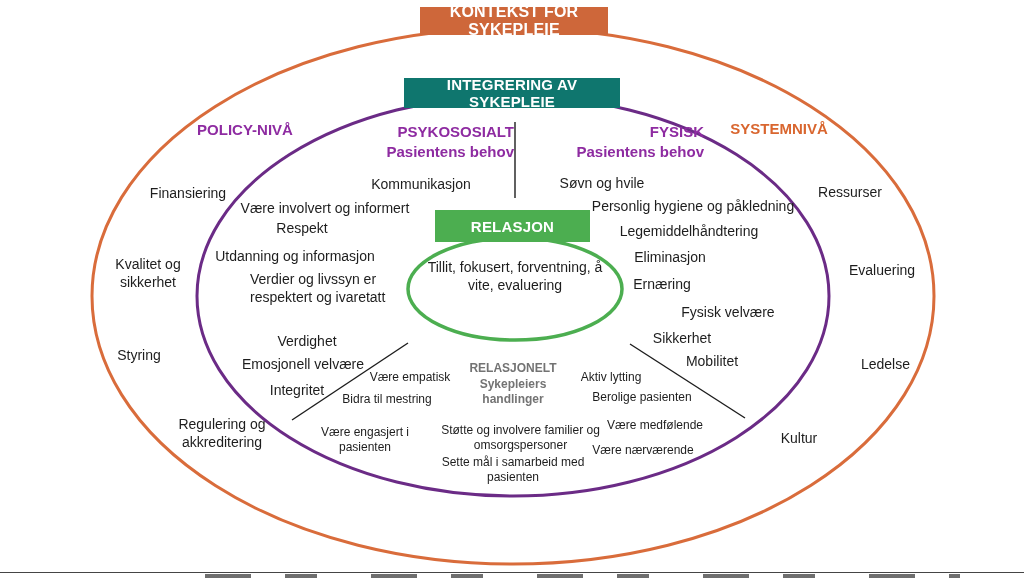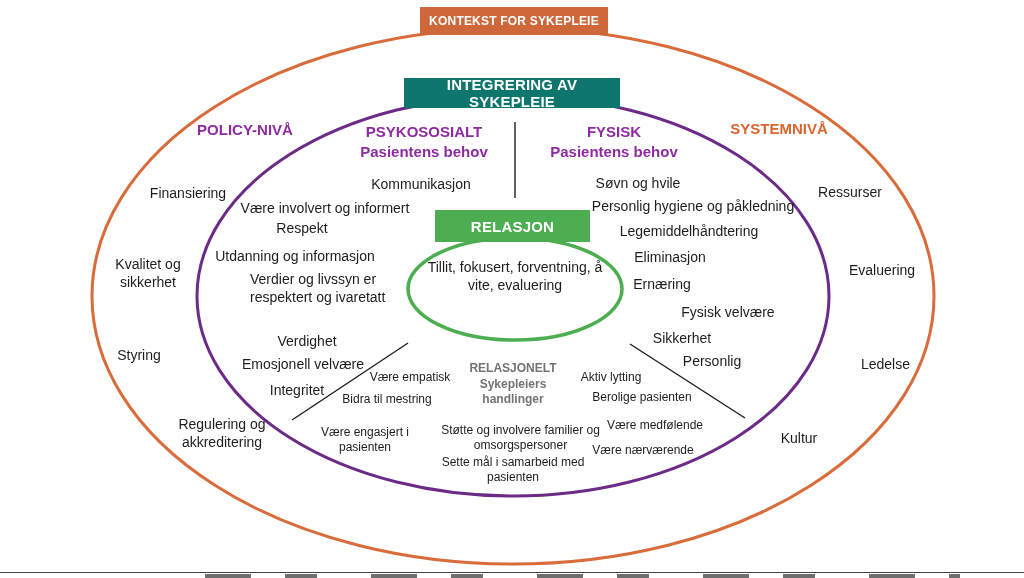--- a/index.html
+++ b/index.html
@@ -6,30 +6,30 @@
   html,body{margin:0;padding:0;background:#fff;}
   #stage{
     position:relative; width:1024px; height:578px; overflow:hidden;
     background:#fff; font-family:"Liberation Sans", sans-serif; color:#1d1d1d;
   }
   #rings{position:absolute; left:0; top:0; z-index:1;}
   .banner{
     position:absolute; z-index:3; display:flex; align-items:center; justify-content:center;
     color:#fff; font-weight:bold; text-align:center; letter-spacing:.2px;
   }
-  .banner-orange{left:420px; top:7px; width:188px; height:28px; background:#ce673a; font-size:12px;}
+  .banner-orange{left:420px; top:7px; width:188px; height:28px; background:#ce673a; font-size:16px;}
   .banner-purple{left:404px; top:78px; width:216px; height:30px; background:#0f766e; font-size:15px;}
   .banner-green{left:435px; top:210px; width:155px; height:32px; background:#4cae50; font-size:15px;}
   .lbl{position:absolute; z-index:4; text-align:center; font-size:14px; line-height:1.28;}
   .sm{font-size:12px;}
   .alignleft{text-align:left;}
   .level-title{font-size:15px; font-weight:600;}
   .purple-text{color:#8e2ba1;}
   .orange-text{color:#d9662f;}
-  .sec-hdr{font-size:15px; font-weight:600; color:#8e2ba1; line-height:1.35;}
+  .sec-hdr{font-size:15px; font-weight:600; color:#8e2ba1; line-height:1.35;text-align:right;}
   .sec-hdr span{display:block;}
   .rel-hdr{font-size:12px; font-weight:600; color:#737373; line-height:1.3;}
   .rel-hdr .sub{display:block; font-weight:600;}
   .bottom-rule{position:absolute; z-index:5; left:0; top:572px; width:1024px; height:1px; background:#454545;}
   .clip-strip{
     position:absolute; z-index:5; left:205px; top:574px; width:755px; height:4px; opacity:.8;
     background:repeating-linear-gradient(90deg,#4a4a4a 0 46px,transparent 46px 80px,#4a4a4a 80px 112px,transparent 112px 166px);
   }
 </style>
 </head>
@@ -75,28 +75,28 @@
   <div class="lbl alignleft" style="left:250px;top:271px;width:150px;">Verdier og livssyn er respektert og ivaretatt</div>
   <div class="lbl" style="left:195px;top:248px;width:200px;">Utdanning og informasjon</div>
   <div class="lbl" style="left:257px;top:333px;width:100px;">Verdighet</div>
   <div class="lbl" style="left:223px;top:356px;width:160px;">Emosjonell velvære</div>
   <div class="lbl" style="left:247px;top:382px;width:100px;">Integritet</div>
 
   <div class="lbl sec-hdr" style="left:524px;top:122px;width:180px;">
     <span>FYSISK</span>
     <span>Pasientens behov</span>
   </div>
-  <div class="lbl" style="left:578px;top:175px;width:120px;">Søvn og hvile</div>
+  <div class="lbl" style="left:542px;top:175px;width:120px;">Søvn og hvile</div>
   <div class="lbl" style="left:583px;top:198px;width:220px;">Personlig hygiene og påkledning</div>
   <div class="lbl" style="left:609px;top:223px;width:160px;">Legemiddelhåndtering</div>
   <div class="lbl" style="left:620px;top:249px;width:100px;">Eliminasjon</div>
   <div class="lbl" style="left:612px;top:276px;width:100px;">Ernæring</div>
   <div class="lbl" style="left:668px;top:304px;width:120px;">Fysisk velvære</div>
   <div class="lbl" style="left:632px;top:330px;width:100px;">Sikkerhet</div>
-  <div class="lbl" style="left:662px;top:353px;width:100px;">Personlig</div>
+  <div class="lbl" style="left:662px;top:353px;width:100px;">Mobilitet</div>
 
   <div class="lbl rel-hdr" style="left:453px;top:361px;width:120px;">
     <span>RELASJONELT</span>
     <span class="sub">Sykepleiers handlinger</span>
   </div>
 
   <div class="lbl sm" style="left:365px;top:370px;width:90px;">Være empatisk</div>
   <div class="lbl sm" style="left:332px;top:392px;width:110px;">Bidra til mestring</div>
   <div class="lbl sm" style="left:310px;top:425px;width:110px;">Være engasjert i pasienten</div>
   <div class="lbl sm" style="left:423px;top:423px;width:195px;">Støtte og involvere familier og omsorgspersoner</div>

